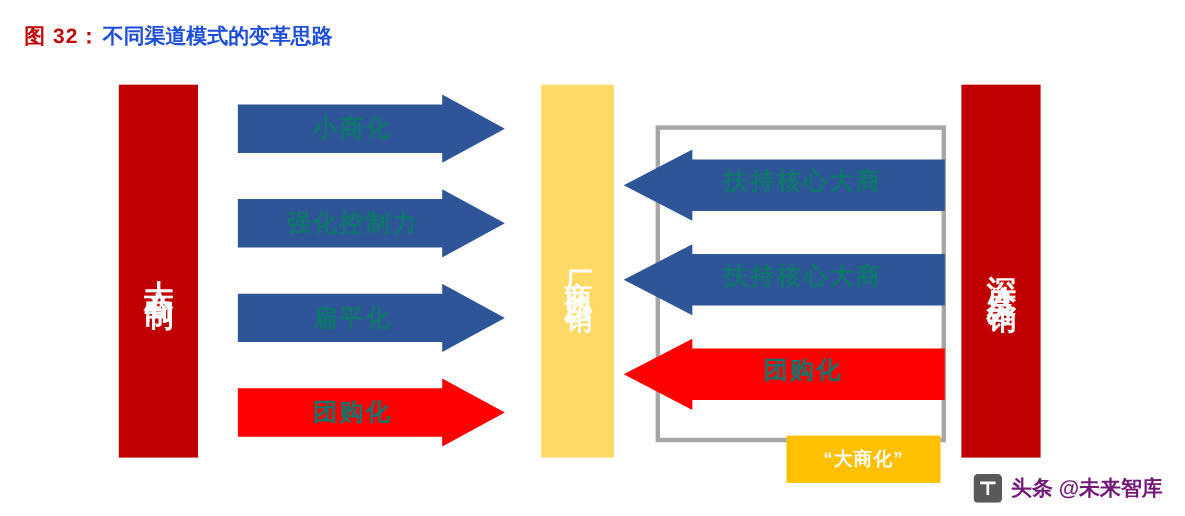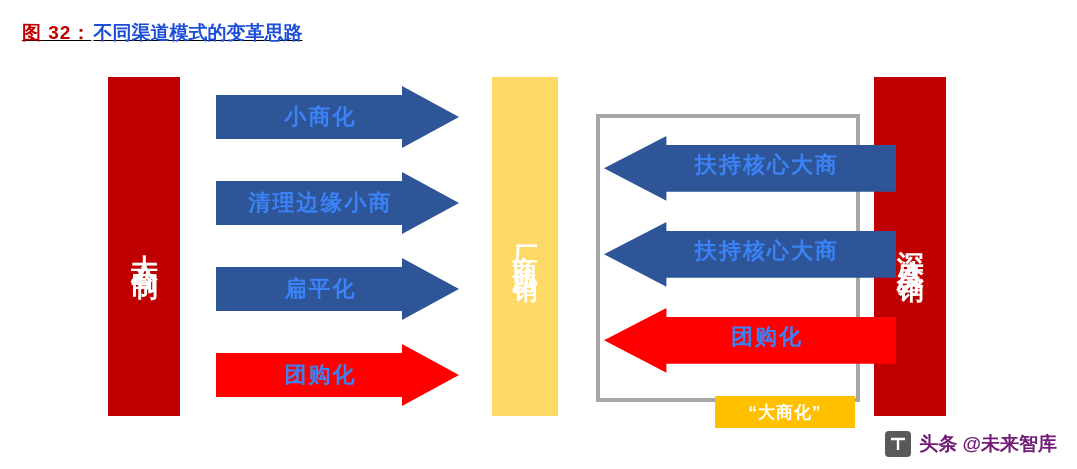--- a/index.html
+++ b/index.html
@@ -15,21 +15,20 @@
     position: relative;
   }
 
   .title-bar {
     position: absolute;
     left: 22px;
     top: 20px;
     display: flex;
     align-items: center;
     white-space: nowrap;
-    text-decoration: underline;
   }
   .title-label {
     color: #c00000;
     font-size: 19px;
     font-weight: bold;
     letter-spacing: 1px;
   }
   .title-text {
     color: #1d4ed8;
     font-size: 19px;
@@ -102,33 +101,33 @@
     position: absolute;
     inset: 0;
   }
   .arrow-r .label,
   .arrow-l .label {
     position: absolute;
     inset: 0;
     display: flex;
     align-items: center;
     justify-content: center;
-    color: #3b82f6;
+    color: #0f766e;
     font-size: 22px;
     font-weight: bold;
     letter-spacing: 2px;
     pointer-events: none;
   }
   .arrow-r .label { padding-right: 34px; }
   .arrow-l .label { padding-left: 34px; }
 
   
   .arrow-l {
     position: absolute;
-    left: 604px;
+    left: 567px;
     width: 292px;
     height: 58px;
   }
   .arrow-l .shape {
     position: absolute;
     inset: 0;
   }
 
   
   .gray-box {
@@ -140,21 +139,21 @@
     border: 4px solid #a6a6a6;
     box-sizing: border-box;
   }
 
   
   .yellow-tag {
     position: absolute;
     left: 715px;
     top: 396px;
     width: 140px;
-    height: 32px;
+    height: 43px;
     background: #ffc000;
     display: flex;
     align-items: center;
     justify-content: center;
     color: #ffffff;
     font-size: 17px;
     font-weight: bold;
     letter-spacing: 1px;
   }
 
@@ -202,21 +201,21 @@
     <svg class="shape" viewBox="0 0 243 62" preserveAspectRatio="none">
       <polygon points="0,9 186,9 186,0 243,31 186,62 186,53 0,53" fill="#2e5597"></polygon>
     </svg>
     <span class="label">小商化</span>
   </div>
 
   <div class="arrow-r" style="top:172px;">
     <svg class="shape" viewBox="0 0 243 62" preserveAspectRatio="none">
       <polygon points="0,9 186,9 186,0 243,31 186,62 186,53 0,53" fill="#2e5597"></polygon>
     </svg>
-    <span class="label">清理边缘小商</span>
+    <span class="label">强化控制力</span>
   </div>
 
   <div class="arrow-r" style="top:258px;">
     <svg class="shape" viewBox="0 0 243 62" preserveAspectRatio="none">
       <polygon points="0,9 186,9 186,0 243,31 186,62 186,53 0,53" fill="#2e5597"></polygon>
     </svg>
     <span class="label">扁平化</span>
   </div>
 
   <div class="arrow-r" style="top:344px;">

